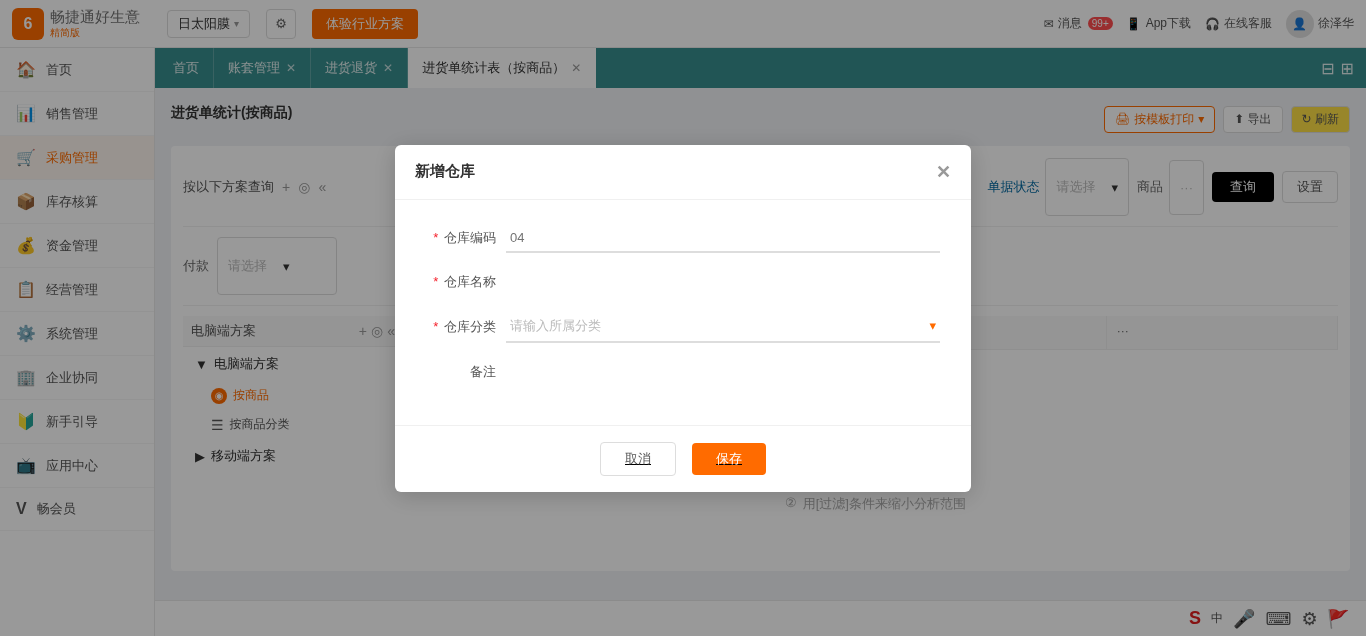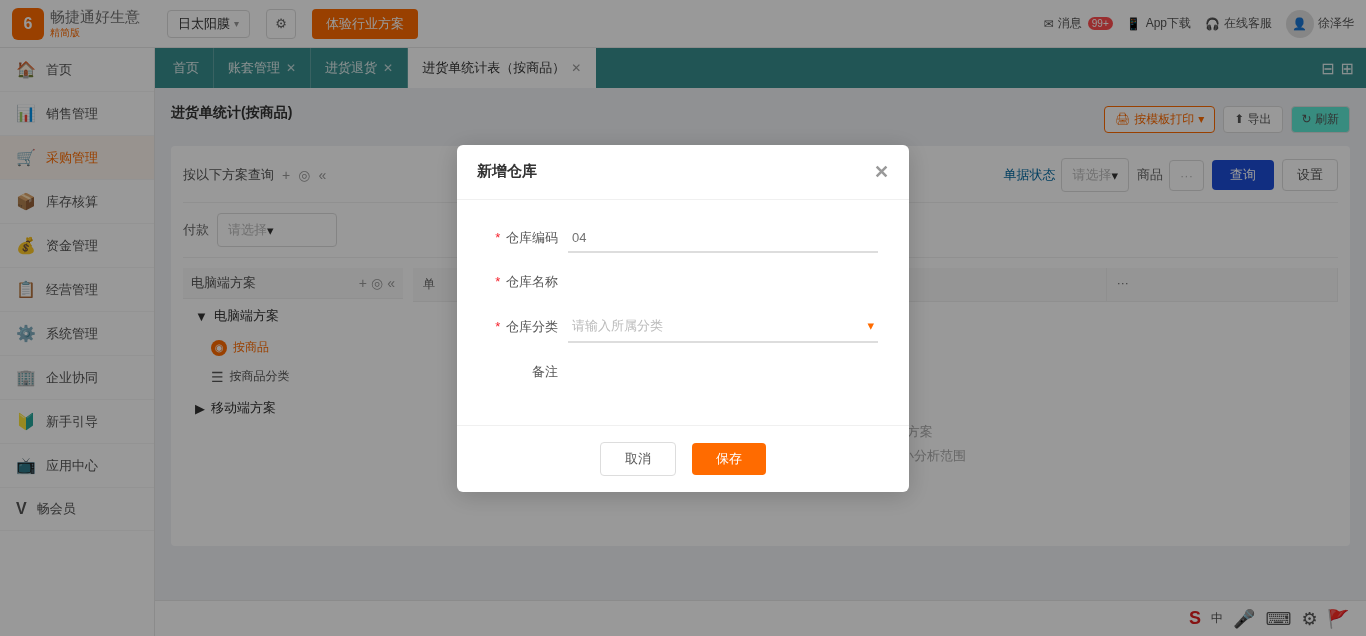--- a/index.html
+++ b/index.html
@@ -153,32 +153,32 @@
     }
     .content-panel {
       background: #fff;
       border-radius: 4px;
       padding: 12px;
       min-height: 400px;
       position: relative;
     }
     .btn-print { color: #ff6b00; border: 1px solid #ff6b00; border-radius: 4px; padding: 4px 10px; cursor: pointer; background: #fff; font-size: 12px; display: flex; align-items: center; gap: 4px; }
     .btn-export { color: #555; border: 1px solid #ddd; border-radius: 4px; padding: 4px 10px; cursor: pointer; background: #fff; font-size: 12px; }
-    .btn-refresh { color: #555; border: 1px solid #ddd; border-radius: 4px; padding: 4px 10px; cursor: pointer; background: #5eead4; font-size: 12px; }
-    .btn-query { background: #1d4ed8; color: #fff; border: none; border-radius: 4px; padding: 6px 18px; cursor: pointer; font-size: 13px; }
+    .btn-refresh { color: #555; border: 1px solid #ddd; border-radius: 4px; padding: 4px 10px; cursor: pointer; background: #fde047; font-size: 12px; }
+    .btn-query { background: #000000; color: #fff; border: none; border-radius: 4px; padding: 6px 18px; cursor: pointer; font-size: 13px; }
     .btn-settings { background: #fff; color: #555; border: 1px solid #ddd; border-radius: 4px; padding: 6px 14px; cursor: pointer; font-size: 13px; }
 
     .filter-area {
       display: flex; gap: 8px; align-items: center; margin-bottom: 10px; flex-wrap: wrap;
     }
     .filter-label { color: #555; font-size: 13px; }
     .filter-select {
-      border: 1px solid #ddd; border-radius: 4px; padding: 7px 10px;
+      border: 1px solid #ddd; border-radius: 4px; padding: 19px 10px;
       font-size: 13px; color: #333; cursor: pointer; background: #fff;
-      display: flex; align-items: center; gap: 0;
+      display: flex; align-items: center; gap: 16px;
     }
 
     
     .two-col { display: flex; gap: 10px; }
     .left-panel { width: 220px; flex-shrink: 0; }
     .left-panel-header { font-size: 13px; color: #555; padding: 6px 8px; background: #f9f9f9; border-bottom: 1px solid #eee; display: flex; align-items: center; gap: 6px; }
     .left-panel-actions { display: flex; gap: 4px; margin-left: auto; }
     .icon-btn { cursor: pointer; color: #999; font-size: 14px; }
     .tree-item { padding: 8px 12px; cursor: pointer; color: #333; font-size: 13px; display: flex; align-items: center; gap: 6px; }
     .tree-child { padding: 6px 12px 6px 28px; cursor: pointer; color: #555; font-size: 12px; display: flex; align-items: center; gap: 6px; }
@@ -197,21 +197,21 @@
     .overlay {
       position: fixed; top: 0; left: 0; right: 0; bottom: 0;
       background: rgba(0,0,0,0.4);
       z-index: 200;
       display: flex; align-items: center; justify-content: center;
     }
     
     .dialog {
       background: #fff;
       border-radius: 6px;
-      width: 452px;
+      width: 576px;
       box-shadow: 0 4px 24px rgba(0,0,0,0.18);
       overflow: hidden;
     }
     .dialog-header {
       display: flex; align-items: center; justify-content: space-between;
       padding: 16px 20px;
       border-bottom: 1px solid #f0f0f0;
       font-size: 15px; font-weight: bold; color: #333;
     }
     .dialog-close { cursor: pointer; color: #999; font-size: 18px; }
@@ -235,20 +235,21 @@
       padding: 6px 4px;
       font-size: 13px; color: #bbb;
       background: transparent;
       display: flex; align-items: center; justify-content: space-between;
       cursor: pointer;
     }
     .dialog-footer {
       display: flex; align-items: center; justify-content: center; gap: 16px;
       padding: 16px 20px;
       border-top: 1px solid #f0f0f0;
+      text-decoration: underline;
     }
     .btn-cancel { border: 1px solid #ddd; background: #fff; color: #555; border-radius: 4px; padding: 7px 24px; cursor: pointer; font-size: 13px; }
     .btn-save { background: #ff6b00; color: #fff; border: none; border-radius: 4px; padding: 7px 24px; cursor: pointer; font-size: 13px; }
 
     
     .bottom-bar {
       position: fixed; bottom: 0; left: 0; right: 0;
       height: 36px;
       background: #fff;
       border-top: 1px solid #e8e8e8;

